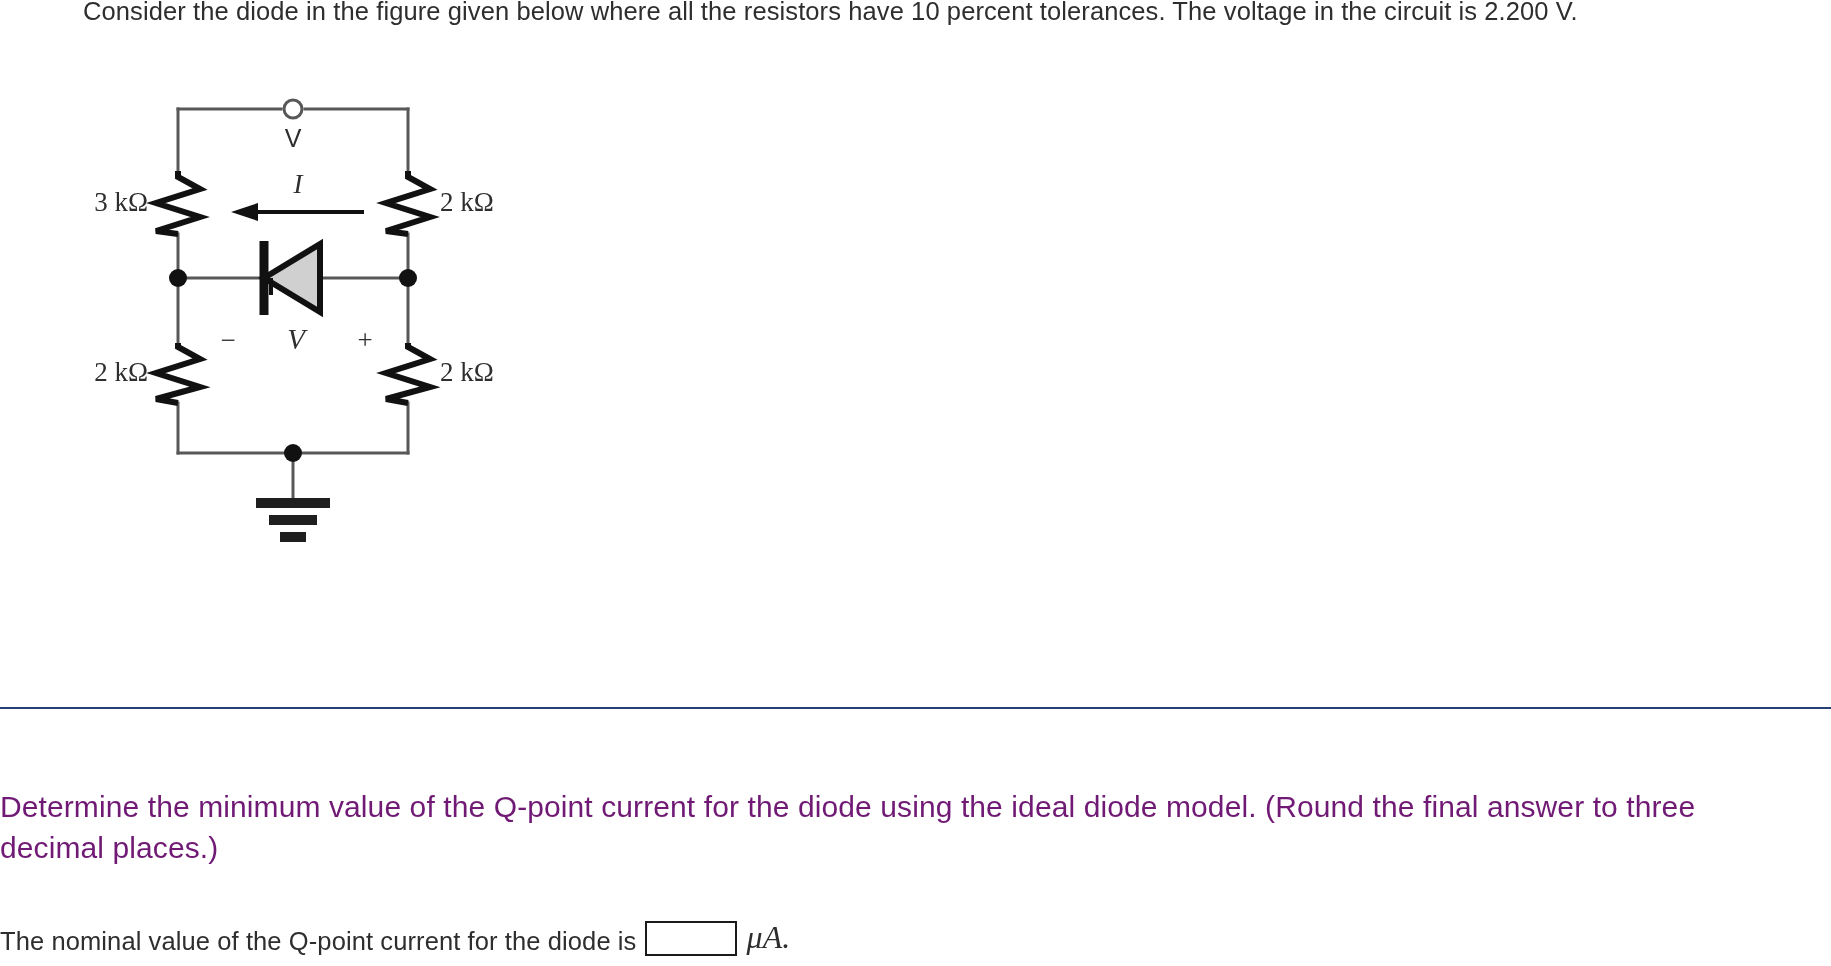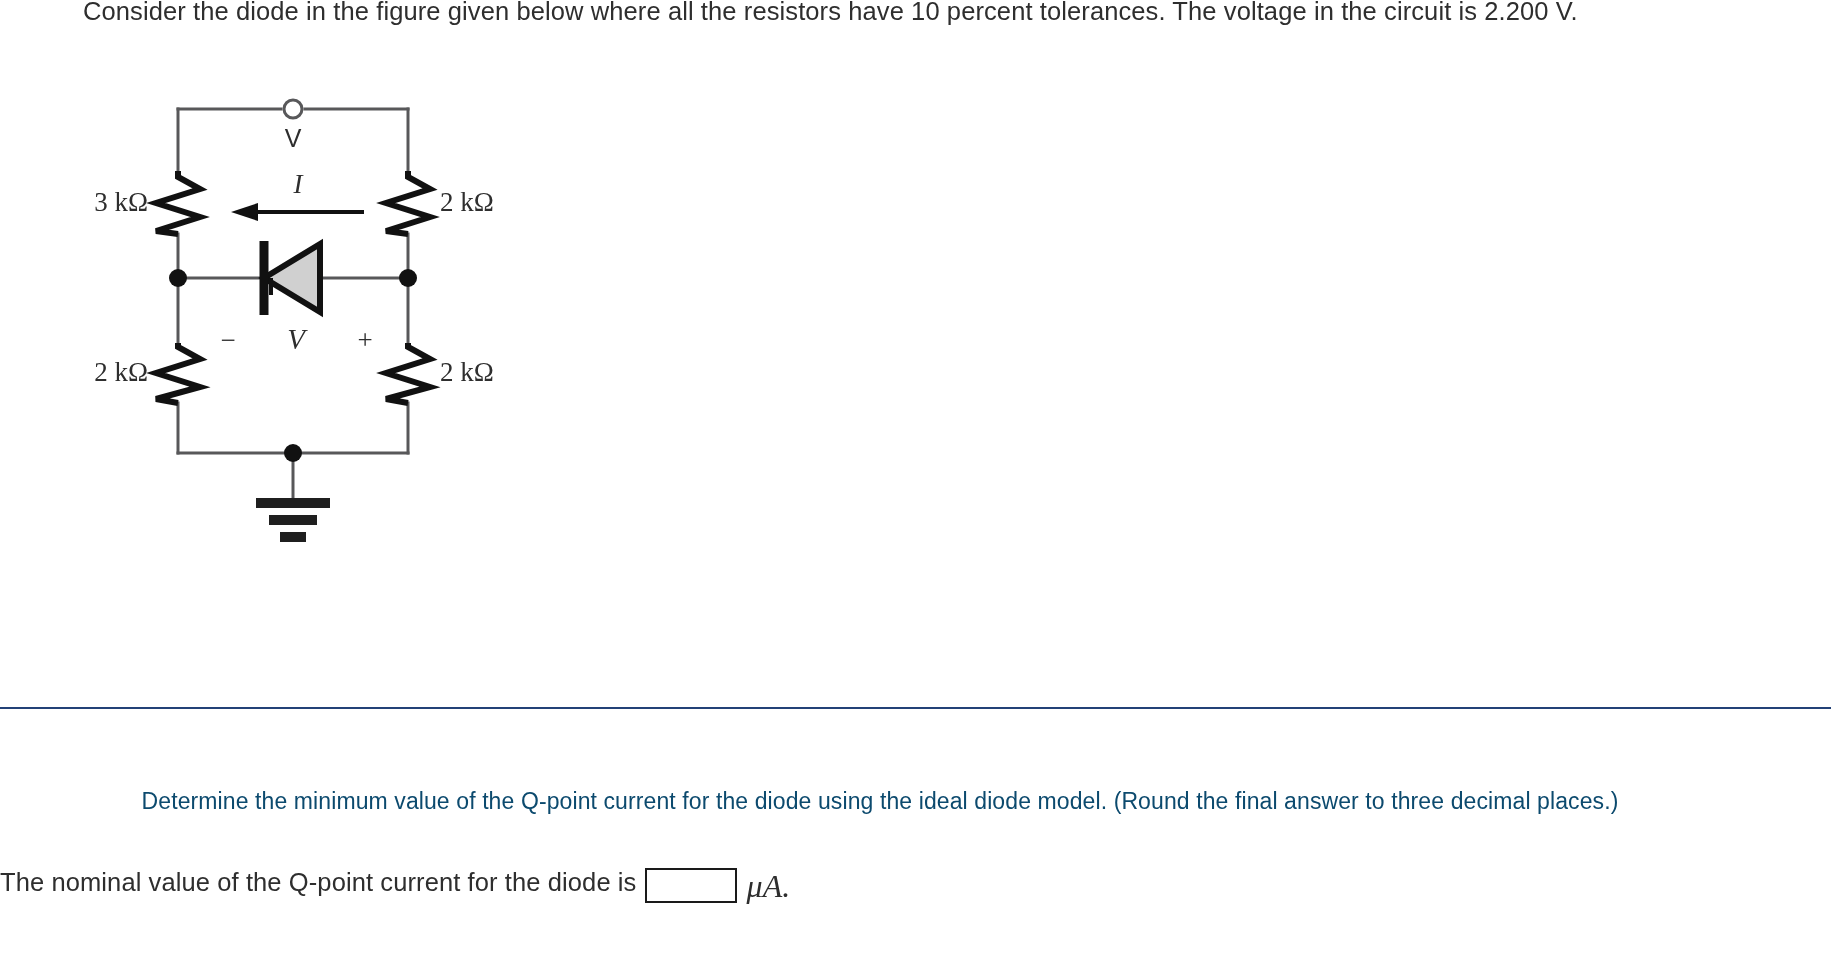--- a/index.html
+++ b/index.html
@@ -53,33 +53,32 @@
   .figure svg { display: block; }
 
   
   .lower-block {
     position: absolute;
     left: 0px;
     top: 786px;
     width: 1790px;
   }
   .determine-text {
-    font-size: 23px;
+    font-size: 30px;
     line-height: 1.38;
-    color: #0c4a6e;
+    color: #701a75;
     width: 1760px;
     letter-spacing: 0.1px;
-    text-align: center;
   }
   .answer-line {
     margin-top: 50px;
     font-size: 25.5px;
     color: #2e2e2e;
     display: flex;
-    align-items: flex-start;
+    align-items: flex-end;
     gap: 0px;
     letter-spacing: 0.1px;
   }
   .answer-input {
     display: inline-block;
     width: 92px;
     height: 35px;
     border: 2px solid #1a1a1a;
     background: #ffffff;
     margin: 0 9px 0 9px;

